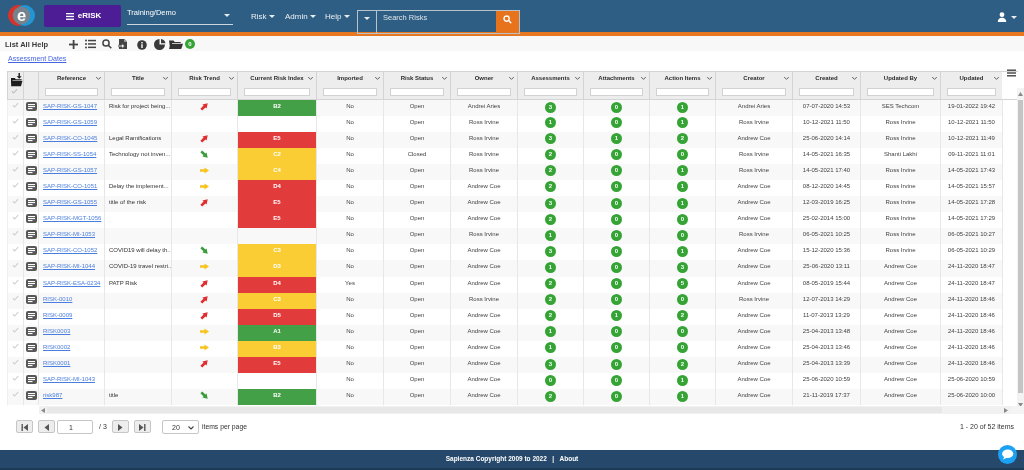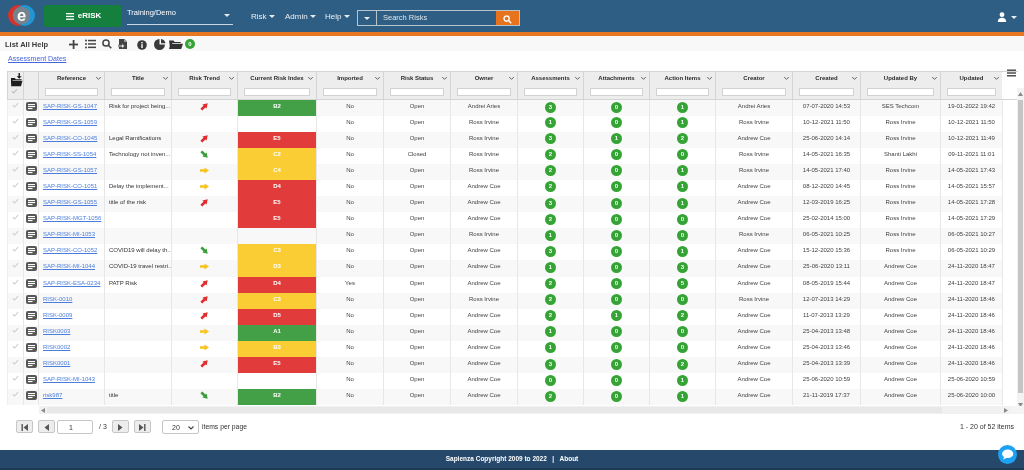--- a/index.html
+++ b/index.html
@@ -4,29 +4,29 @@
 * { margin:0; padding:0; box-sizing:border-box; }
 html,body { width:1024px; height:470px; overflow:hidden; background:#fff;
   font-family:"Liberation Sans", sans-serif; }
 #page { position:relative; width:1024px; height:470px; }
 .abs { position:absolute; }
 
 
 #nav { position:absolute; left:0; top:0; width:1024px; height:36px;
   background:#2e5e84; border-bottom:4px solid #e87722; }
 #btnERISK { position:absolute; left:44px; top:5px; width:77px; height:21.5px;
-  background:#15803d; border-radius:2px; color:#fff; font-weight:bold;
+  background:#4c1d95; border-radius:2px; color:#fff; font-weight:bold;
   font-size:8px; text-align:center; line-height:21.5px; }
 #tdwrap { position:absolute; left:127px; top:8px; width:106px; height:17px;
   border-bottom:1px solid rgba(255,255,255,0.75); color:#fff; font-size:7.5px; }
 #tdwrap .cap { position:absolute; right:3px; top:6px; }
 .navmenu { position:absolute; top:12px; color:#ecf0f3; font-size:8px;text-align:center; }
 .cap { display:inline-block; width:0; height:0; border-left:3.2px solid transparent;
   border-right:3.2px solid transparent; border-top:3.6px solid #e8edf2; vertical-align:1.5px;}
-#srch { position:absolute; left:357px; top:10px; width:163px; height:16px;
+#srch { position:absolute; left:357px; top:10px; width:163px; height:24px;
   border:1px solid #b8c4cc; display:flex; }
 #srch .dd { width:19px; border-right:1px solid #b8c4cc; position:relative; }
 #srch .dd .cap { position:absolute; left:6px; top:6px; }
 #srch .inp { flex:1; color:#dde5ea; font-size:7.5px; line-height:14px; padding-left:6px; }
 #srch .go { width:23px; background:#e8731d; position:relative; }
 
 
 #toolbar { position:absolute; left:0; top:36px; width:1024px; height:15px;
   background:#f8f8f8; }
 #toolbar .ttl { position:absolute; left:5px; top:3.5px; font-size:7.5px;

